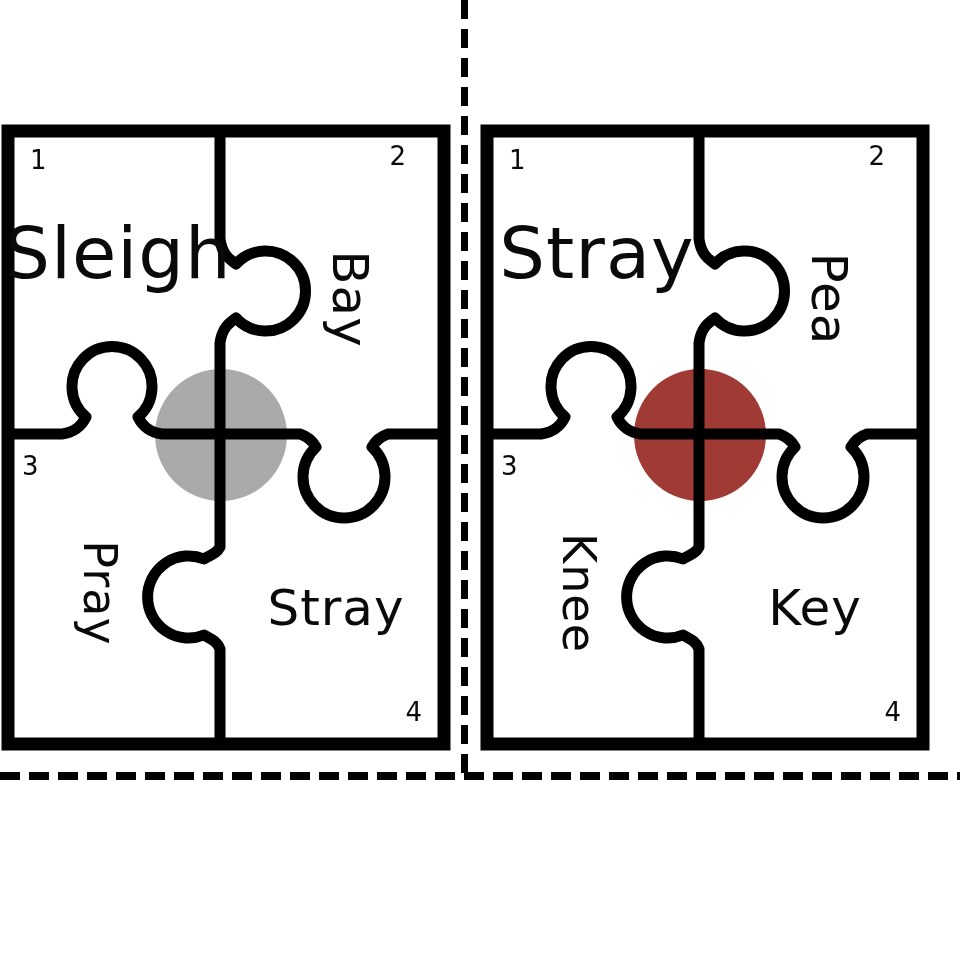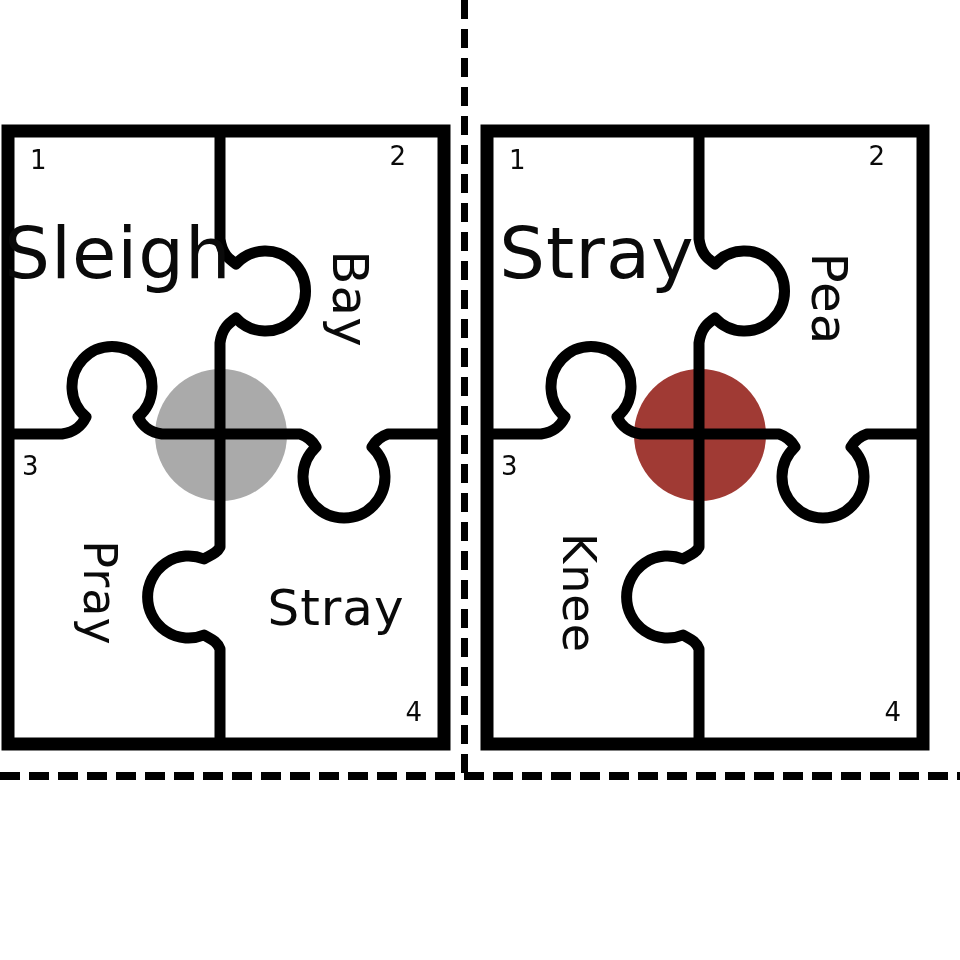--- a/index.html
+++ b/index.html
@@ -117,15 +117,16 @@
       <path d="M220,14 V116 C222,131 229,136 236,141 A40,40 0 1 1 236,195 C229,200 222,205 220,220 V424 C217,430 211,432 204,436 A41,41 0 1 0 204,512 C211,516 217,518 220,526 V616" fill="none" stroke="#000000" stroke-width="11" stroke-linejoin="round"></path>
       <path d="M14,311 H62 C76,309 82,302 86,294 A40,40 0 1 1 138,294 C142,302 148,309 162,311 H300 C306,313 312,317 316,324 A41,41 0 1 0 372,324 C376,317 382,313 388,311 H438" fill="none" stroke="#000000" stroke-width="11" stroke-linejoin="round"></path>
     </svg>
     <span class="corner-num num-1">1</span>
     <span class="corner-num num-2">2</span>
     <span class="corner-num num-3">3</span>
     <span class="corner-num num-4">4</span>
     <div class="word word-1">Stray</div>
     <div class="word word-2">Pea</div>
     <div class="word word-3">Knee</div>
+    <div class="word word-4">Key</div>
   </div>
 
 </div>
 
 </body></html>

